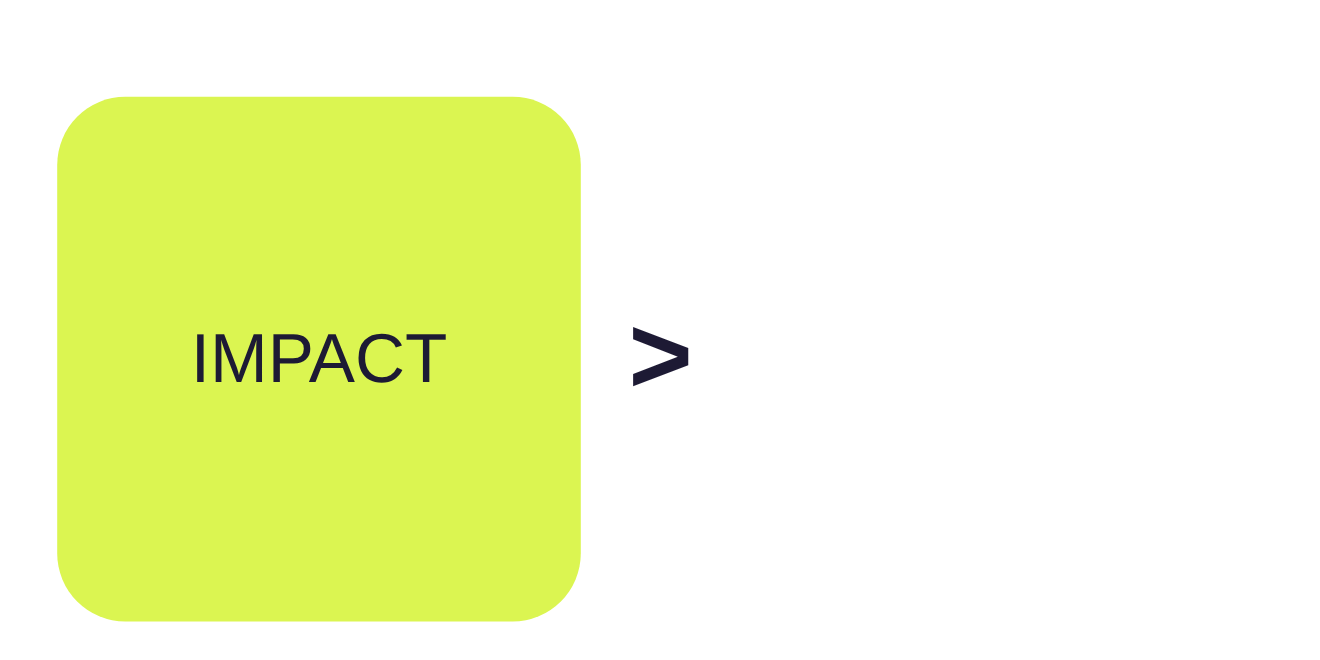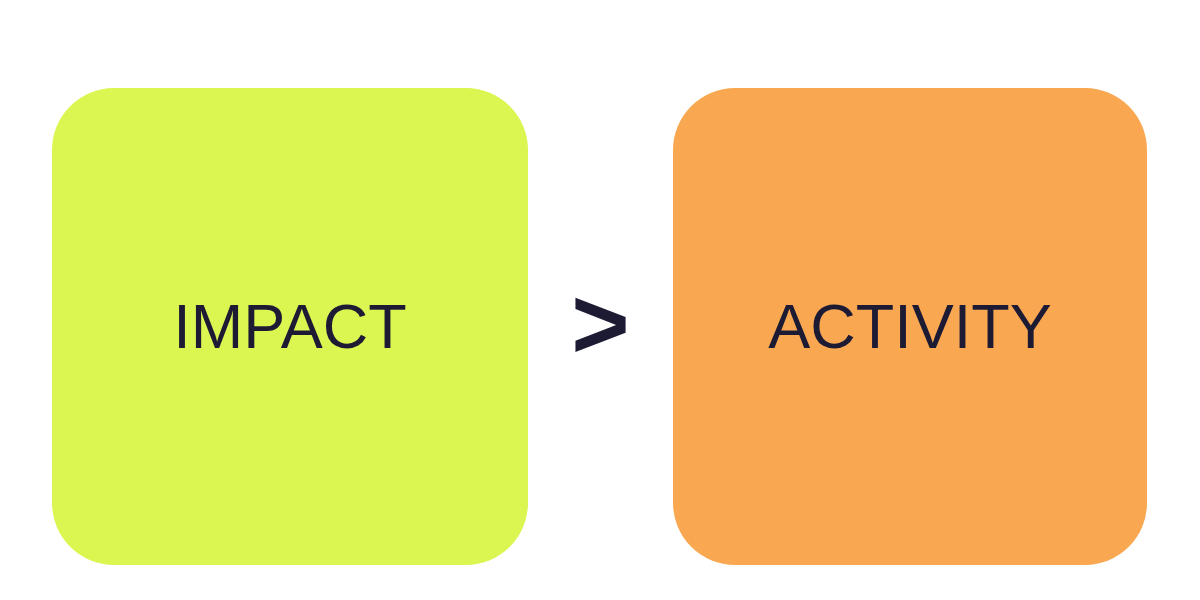--- a/index.html
+++ b/index.html
@@ -63,17 +63,14 @@
 <div class="canvas" style="background-color: rgb(255, 255, 255);">
 
   <div class="card card-left" style="background-color: rgb(219, 245, 81);">
     <span class="card-label" style="color: rgb(29, 26, 52);">IMPACT</span>
   </div>
 
   <div class="comparator">
     <span class="comparator-glyph" style="color: rgb(29, 26, 52);">&gt;</span>
   </div>
 
-  <div class="card card-right" style="background-color: rgb(249, 168, 81);">
-    <span class="card-label" style="color: rgb(29, 26, 52);">ACTIVITY</span>
-  </div>
 
 </div>
 
 </body></html>

